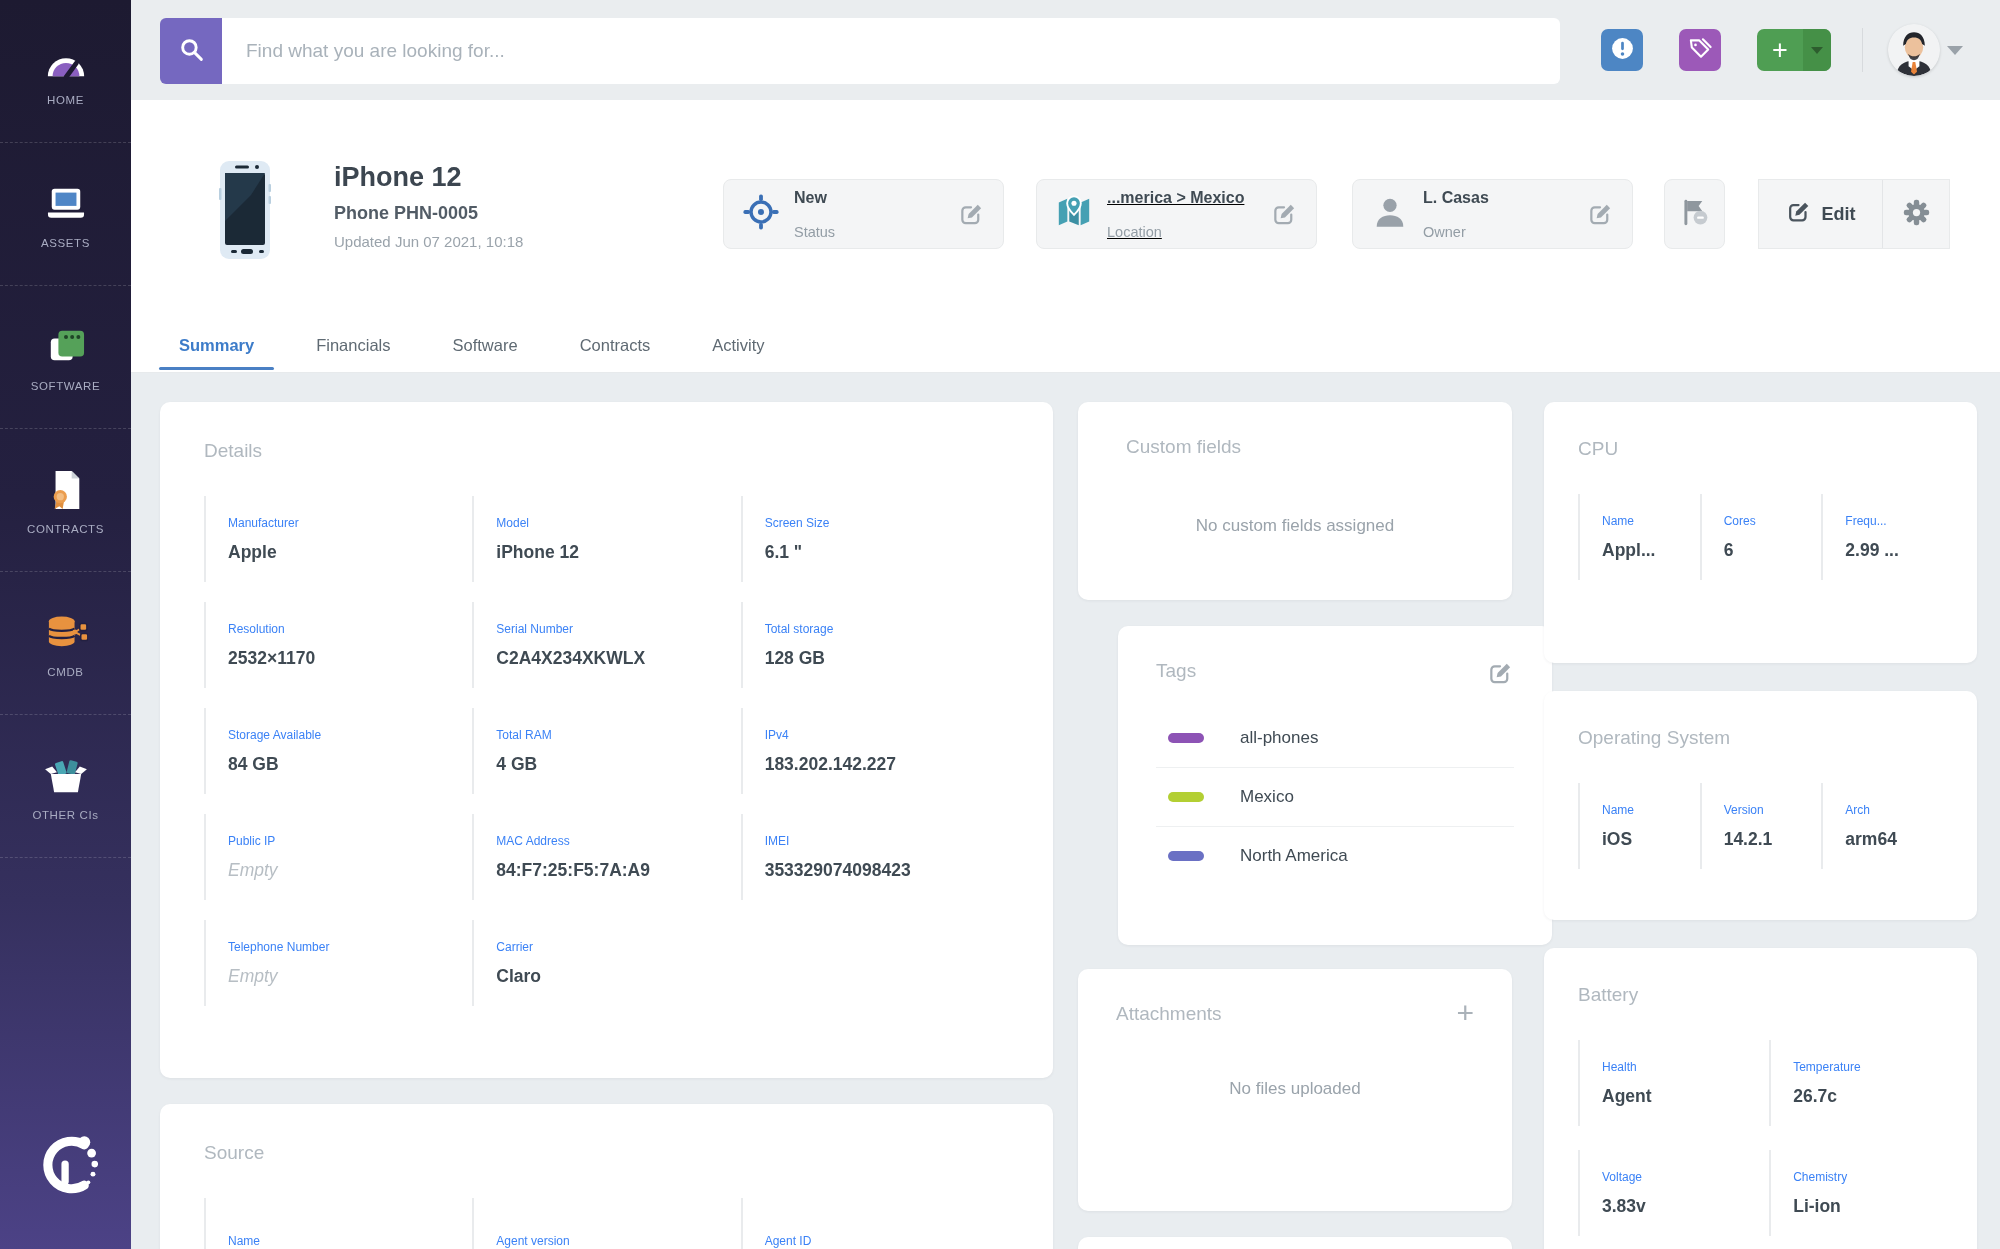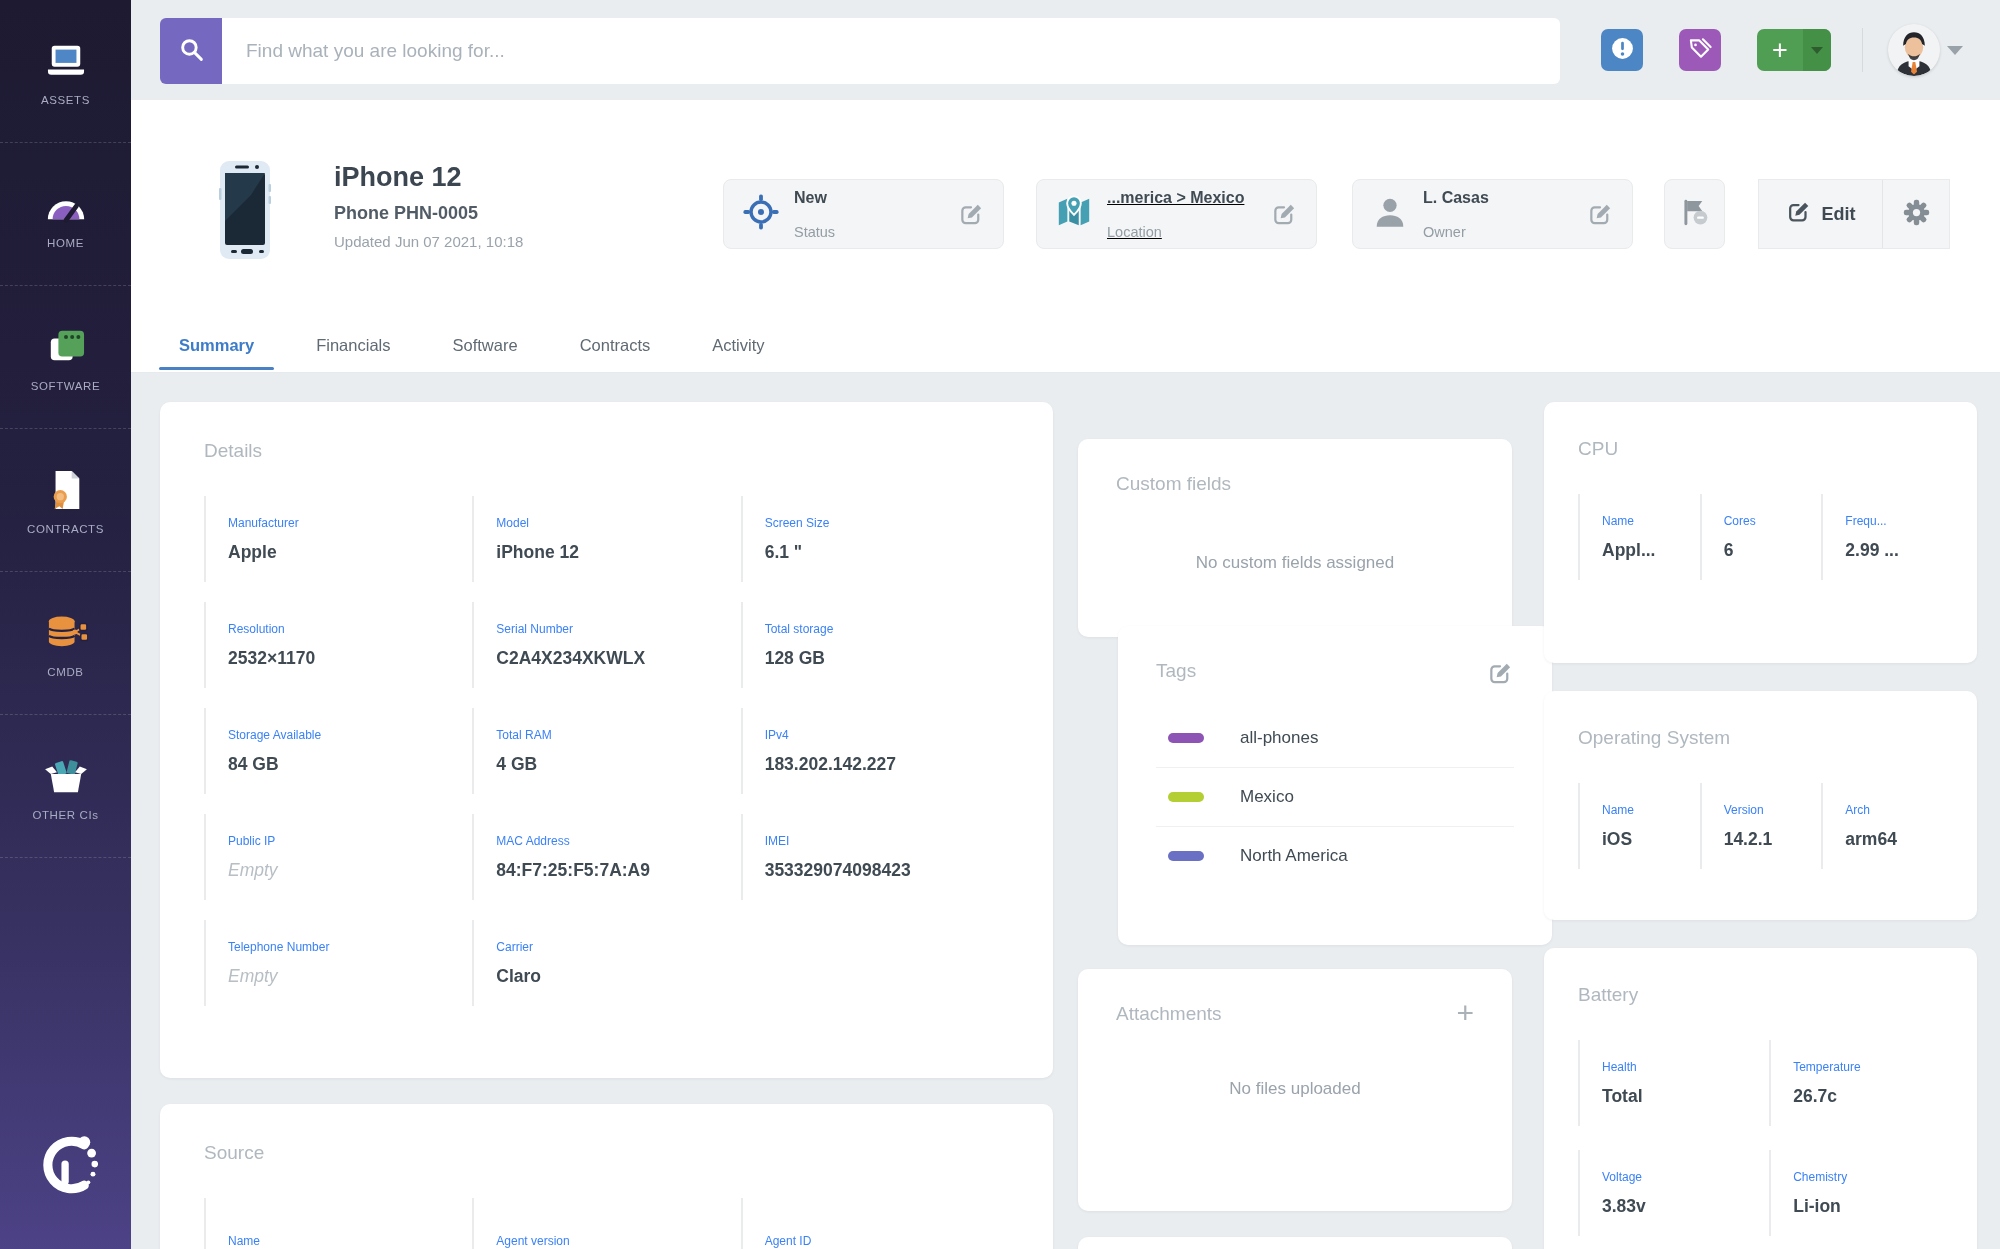--- a/index.html
+++ b/index.html
@@ -70,21 +70,21 @@
 
   
   .content{position:absolute;left:131px;top:373px;right:0;bottom:0;background:#e9edf0;}
   .card{position:absolute;background:#fff;border-radius:10px;box-shadow:0 1px 3px rgba(30,40,50,0.06);box-sizing:border-box;}
   .card-header{font-size:19px;color:#b0b8bf;}
   .card-header-row{display:flex;align-items:flex-start;justify-content:space-between;}
   .empty-msg{text-align:center;font-size:17px;color:#9aa3ab;}
 
   .c-details{left:29px;top:29px;width:893px;height:676px;padding:38px 44px;}
   .c-source{left:29px;top:731px;width:893px;height:260px;padding:38px 44px;}
-  .c-custom{left:947px;top:29px;width:434px;height:198px;padding:34px 38px;margin-top:37px;}
+  .c-custom{left:947px;top:29px;width:434px;height:198px;padding:34px 48px;}
   .c-tags{left:987px;top:253px;width:434px;height:319px;padding:34px 38px;}
   .c-attach{left:947px;top:596px;width:434px;height:242px;padding:34px 38px;}
   .c-extra{left:947px;top:864px;width:434px;height:160px;}
   .c-cpu{left:1413px;top:29px;width:433px;height:261px;padding:36px 34px;}
   .c-os{left:1413px;top:318px;width:433px;height:229px;padding:36px 34px;}
   .c-battery{left:1413px;top:575px;width:433px;height:330px;padding:36px 34px;}
 
   .fields{display:grid;grid-template-columns:1fr 1fr 1fr;row-gap:20px;margin-top:34px;}
   .fields.two{grid-template-columns:1.1fr 1fr;row-gap:24px;}
   .field{border-left:2px solid #e9ebed;padding-left:22px;min-height:86px;display:flex;flex-direction:column;
@@ -105,37 +105,37 @@
   .msg-attach{margin-top:54px;}
 </style>
 </head>
 <body>
 
 <div id="stage">
 
   <nav class="sidebar">
     <div class="side-item">
       <span class="icon">
+        <svg viewBox="0 0 48 44" width="46" height="42">
+          <path d="M5 38 A19 19 0 0 1 43 38 Z" fill="#fff"></path>
+          <path d="M10 38 A14 14 0 0 1 38 38 Z" fill="#8a5fc0"></path>
+          <path d="M24 39 L35 24" stroke="#1d1a31" stroke-width="5" stroke-linecap="round"></path>
+        </svg>
+      </span>
+      <span class="side-label">HOME</span>
+    </div>
+    <div class="side-item">
+      <span class="icon">
         <svg viewBox="0 0 46 40" width="44" height="38">
           <rect x="8" y="4" width="30" height="22" rx="3" fill="#fff"></rect>
           <rect x="12" y="8" width="22" height="14" fill="#4f86c6"></rect>
           <path d="M4 29 h38 v2 a3.5 3.5 0 0 1 -3.5 3.5 h-31 A3.5 3.5 0 0 1 4 31 Z" fill="#fff"></path>
         </svg>
       </span>
       <span class="side-label">ASSETS</span>
-    </div>
-    <div class="side-item">
-      <span class="icon">
-        <svg viewBox="0 0 48 44" width="46" height="42">
-          <path d="M5 38 A19 19 0 0 1 43 38 Z" fill="#fff"></path>
-          <path d="M10 38 A14 14 0 0 1 38 38 Z" fill="#8a5fc0"></path>
-          <path d="M24 39 L35 24" stroke="#1d1a31" stroke-width="5" stroke-linecap="round"></path>
-        </svg>
-      </span>
-      <span class="side-label">HOME</span>
     </div>
     <div class="side-item">
       <span class="icon">
         <svg viewBox="0 0 46 40" width="44" height="38">
           <rect x="7" y="11" width="23" height="23" rx="4" fill="#fff"></rect>
           <rect x="15" y="3" width="27" height="27" rx="4" fill="#55a159"></rect>
           <circle cx="23" cy="9.5" r="2.1" fill="#1f4527"></circle>
           <circle cx="29.5" cy="9.5" r="2.1" fill="#1f4527"></circle>
           <circle cx="36" cy="9.5" r="2.1" fill="#1f4527"></circle>
         </svg>
@@ -539,21 +539,21 @@
           <span class="f-value">arm64</span>
         </div>
       </div>
     </div>
 
     <div class="card c-battery">
       <div class="card-header">Battery</div>
       <div class="fields two">
         <div class="field">
           <span class="f-label">Health</span>
-          <span class="f-value">Total</span>
+          <span class="f-value">Agent</span>
         </div>
         <div class="field">
           <span class="f-label">Temperature</span>
           <span class="f-value">26.7c</span>
         </div>
         <div class="field">
           <span class="f-label">Voltage</span>
           <span class="f-value">3.83v</span>
         </div>
         <div class="field">

